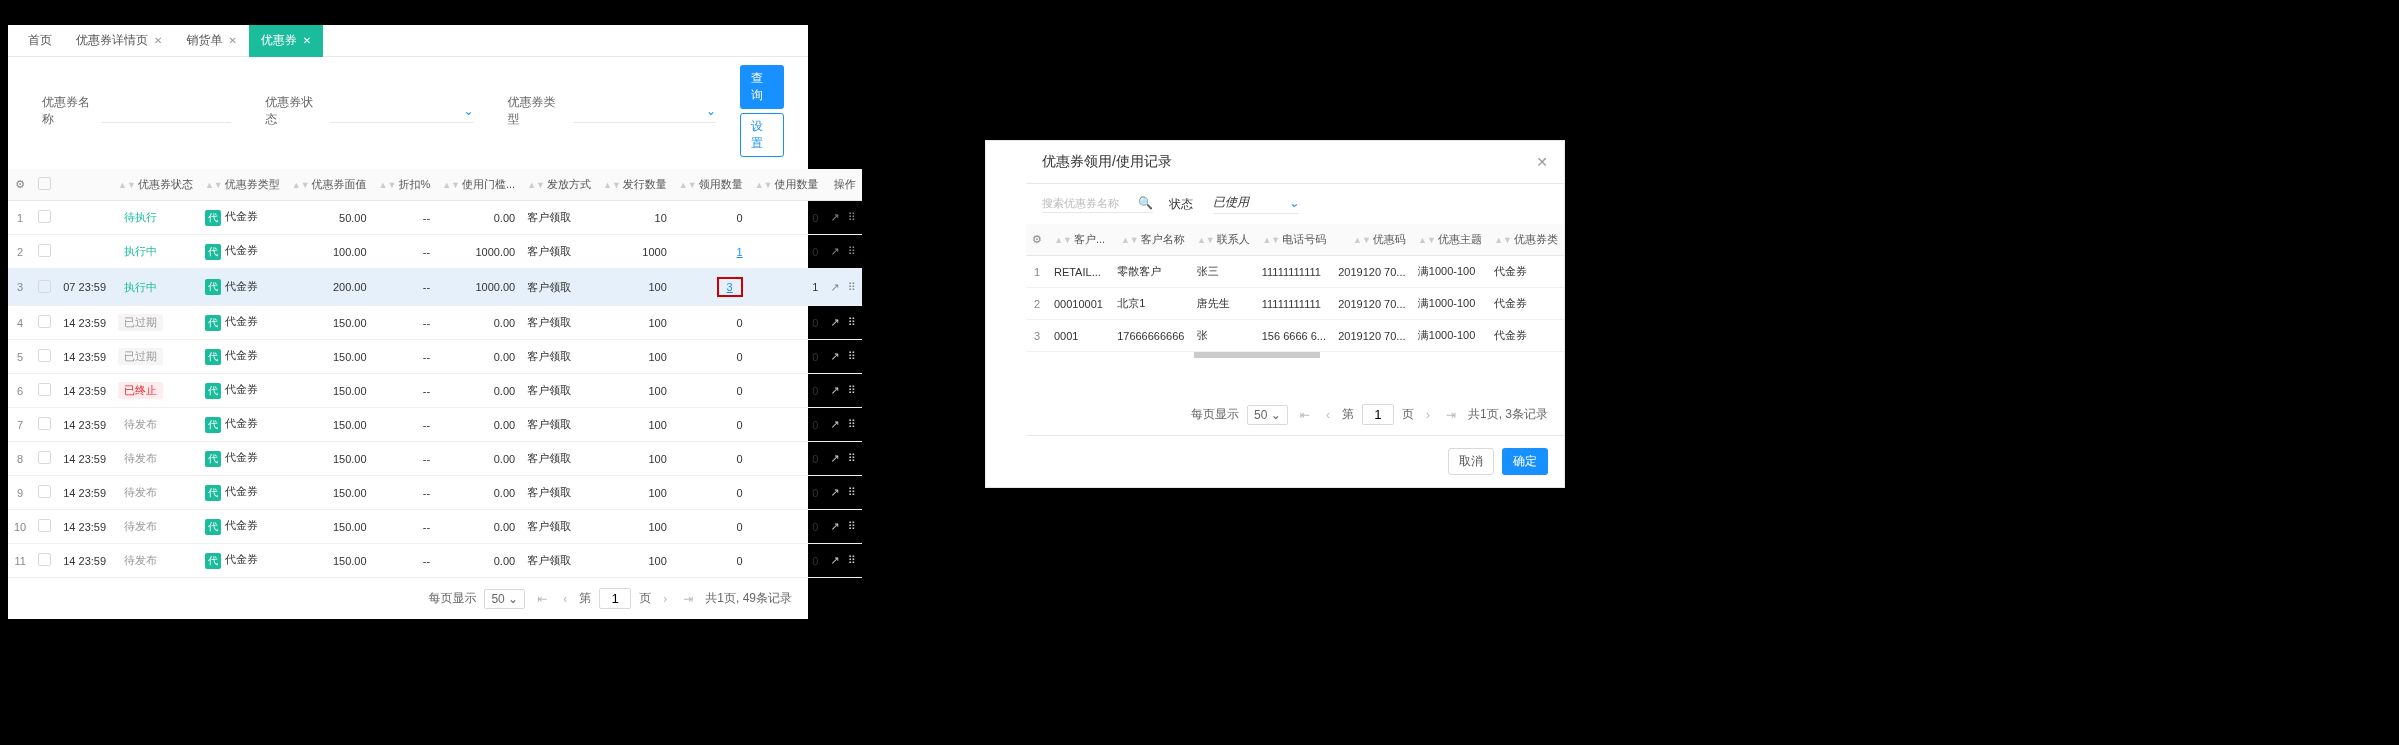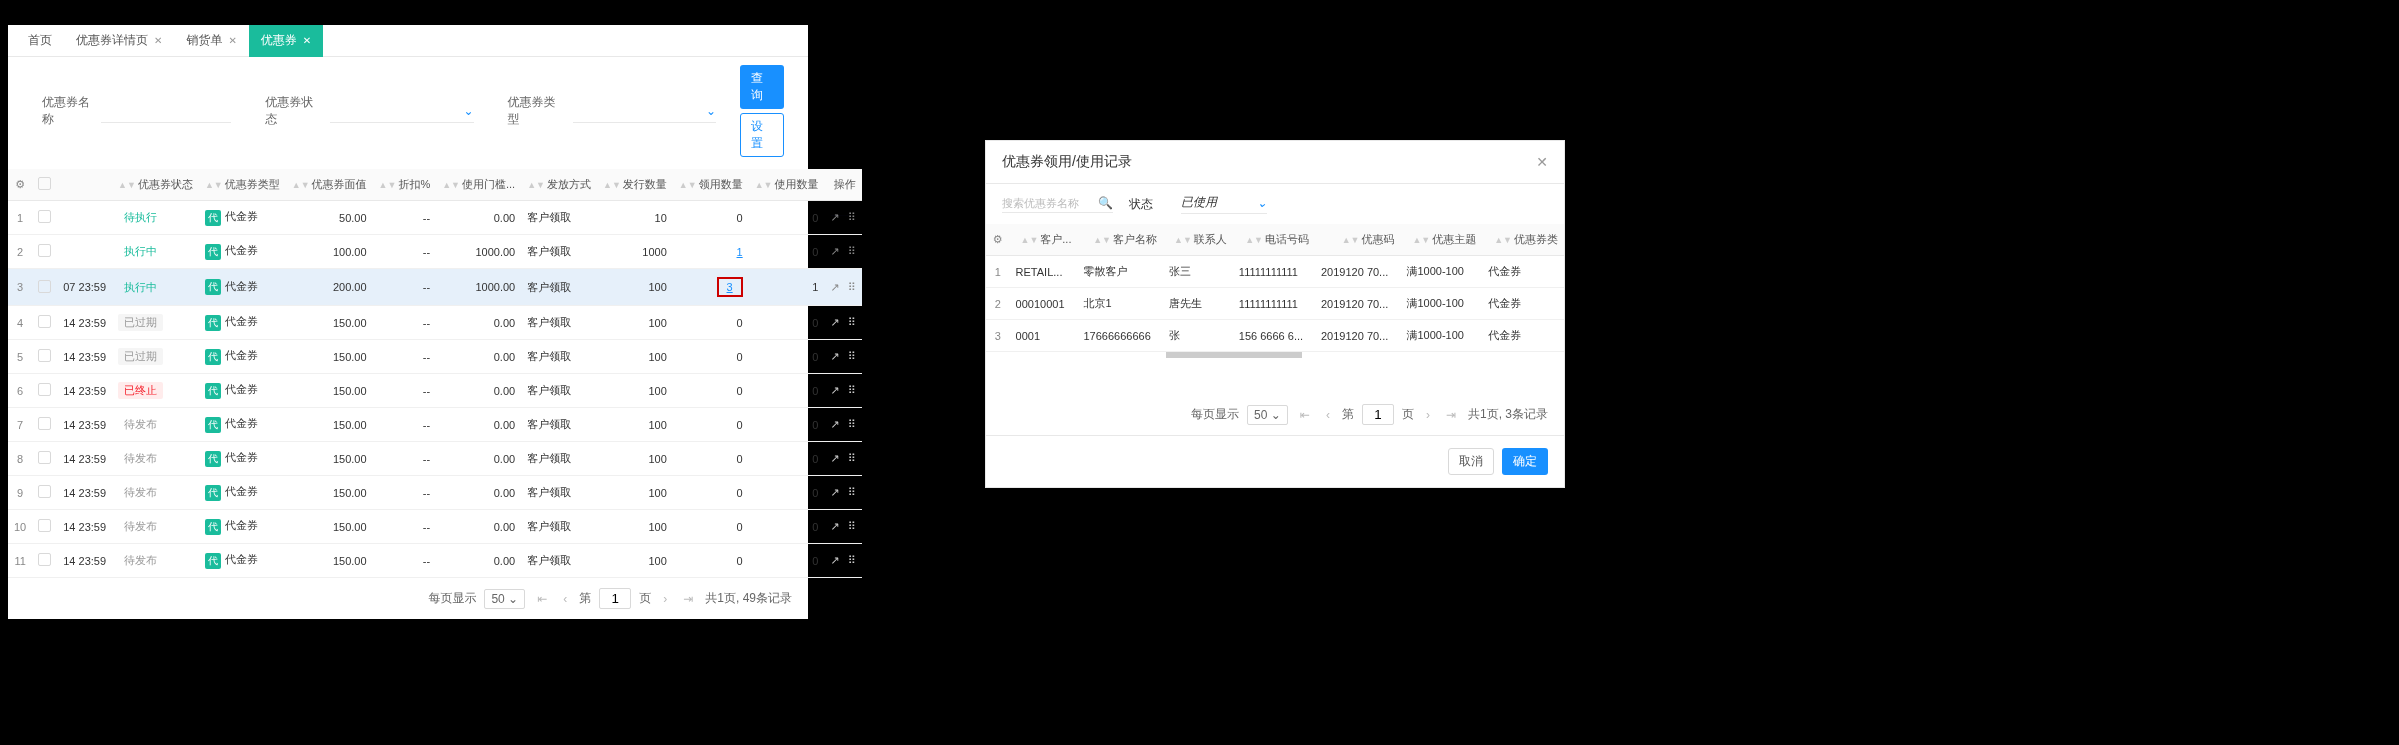--- a/index.html
+++ b/index.html
@@ -1,19 +1,19 @@
 <!DOCTYPE html>
 <html><head>
 <meta charset="utf-8">
 <style>
 * { margin: 0; padding: 0; box-sizing: border-box; }
 body { font-family: -apple-system, "Microsoft YaHei", sans-serif; font-size: 12px; color: #333; background: #000; width: 2399px; height: 745px; position: relative; }
 
 .panel-left { position: absolute; left: 8px; top: 25px; width: 800px; background: #fff; }
-.panel-right { position: absolute; left: 985px; top: 140px; width: 580px; background: #fff; border: 1px solid #e8e8e8; box-shadow: 0 2px 8px rgba(0,0,0,0.15); }
+.panel-right { position: absolute; left: 985px; top: 140px; width: 580px; background: #fff; border: 1px solid #e8e8e8; box-shadow: 0 2px 8px rgba(0,0,0,0.15); padding-left: 40px; }
 
 .tabs { display: flex; align-items: center; height: 32px; border-bottom: 1px solid #e8e8e8; padding-left: 8px; }
 .tab { padding: 0 12px; height: 32px; display: flex; align-items: center; gap: 6px; font-size: 12px; color: #555; }
 .tab.active { background: #1abc9c; color: #fff; }
 .tab-close { font-size: 10px; color: #999; cursor: pointer; }
 .tab.active .tab-close { color: #fff; }
 
 .header-row { display: flex; justify-content: space-between; align-items: center; padding: 12px 16px; }
 .page-title { font-size: 16px; font-weight: 500; }
 .hdr-actions { display: flex; gap: 8px; align-items: center; }
@@ -60,21 +60,21 @@
 
 .modal-header { display: flex; justify-content: space-between; align-items: center; padding: 12px 16px; border-bottom: 1px solid #e8e8e8; }
 .modal-title { font-size: 14px; font-weight: 500; }
 .modal-close { color: #999; cursor: pointer; font-size: 14px; }
 
 .modal-filters { display: flex; gap: 16px; align-items: center; padding: 10px 16px; }
 .search-box { display: flex; align-items: center; gap: 6px; border-bottom: 1px solid #e8e8e8; padding-bottom: 2px; }
 .search-input { border: none; width: 90px; color: #bbb; font-size: 11px; }
 .search-input::placeholder { color: #bbb; }
 .search-icon { color: #1890ff; }
-.status-sel { display: flex; align-items: center; gap: 28px; text-align: right; }
+.status-sel { display: flex; align-items: center; gap: 20px; text-align: right; }
 .status-sel-val { display: flex; align-items: center; gap: 40px; border-bottom: 1px solid #e8e8e8; padding-bottom: 2px; font-style: italic; }
 
 .modal-body { min-height: 170px; }
 .modal-footer { display: flex; justify-content: flex-end; gap: 8px; padding: 12px 16px; border-top: 1px solid #e8e8e8; }
 
 .arrow-line { position: absolute; left: 665px; top: 215px; width: 350px; height: 2px; pointer-events: none; }
 
 .checkbox { width: 13px; height: 13px; border: 1px solid #d9d9d9; border-radius: 2px; display: inline-block; }
 .gear-icon { color: #888; }
 

